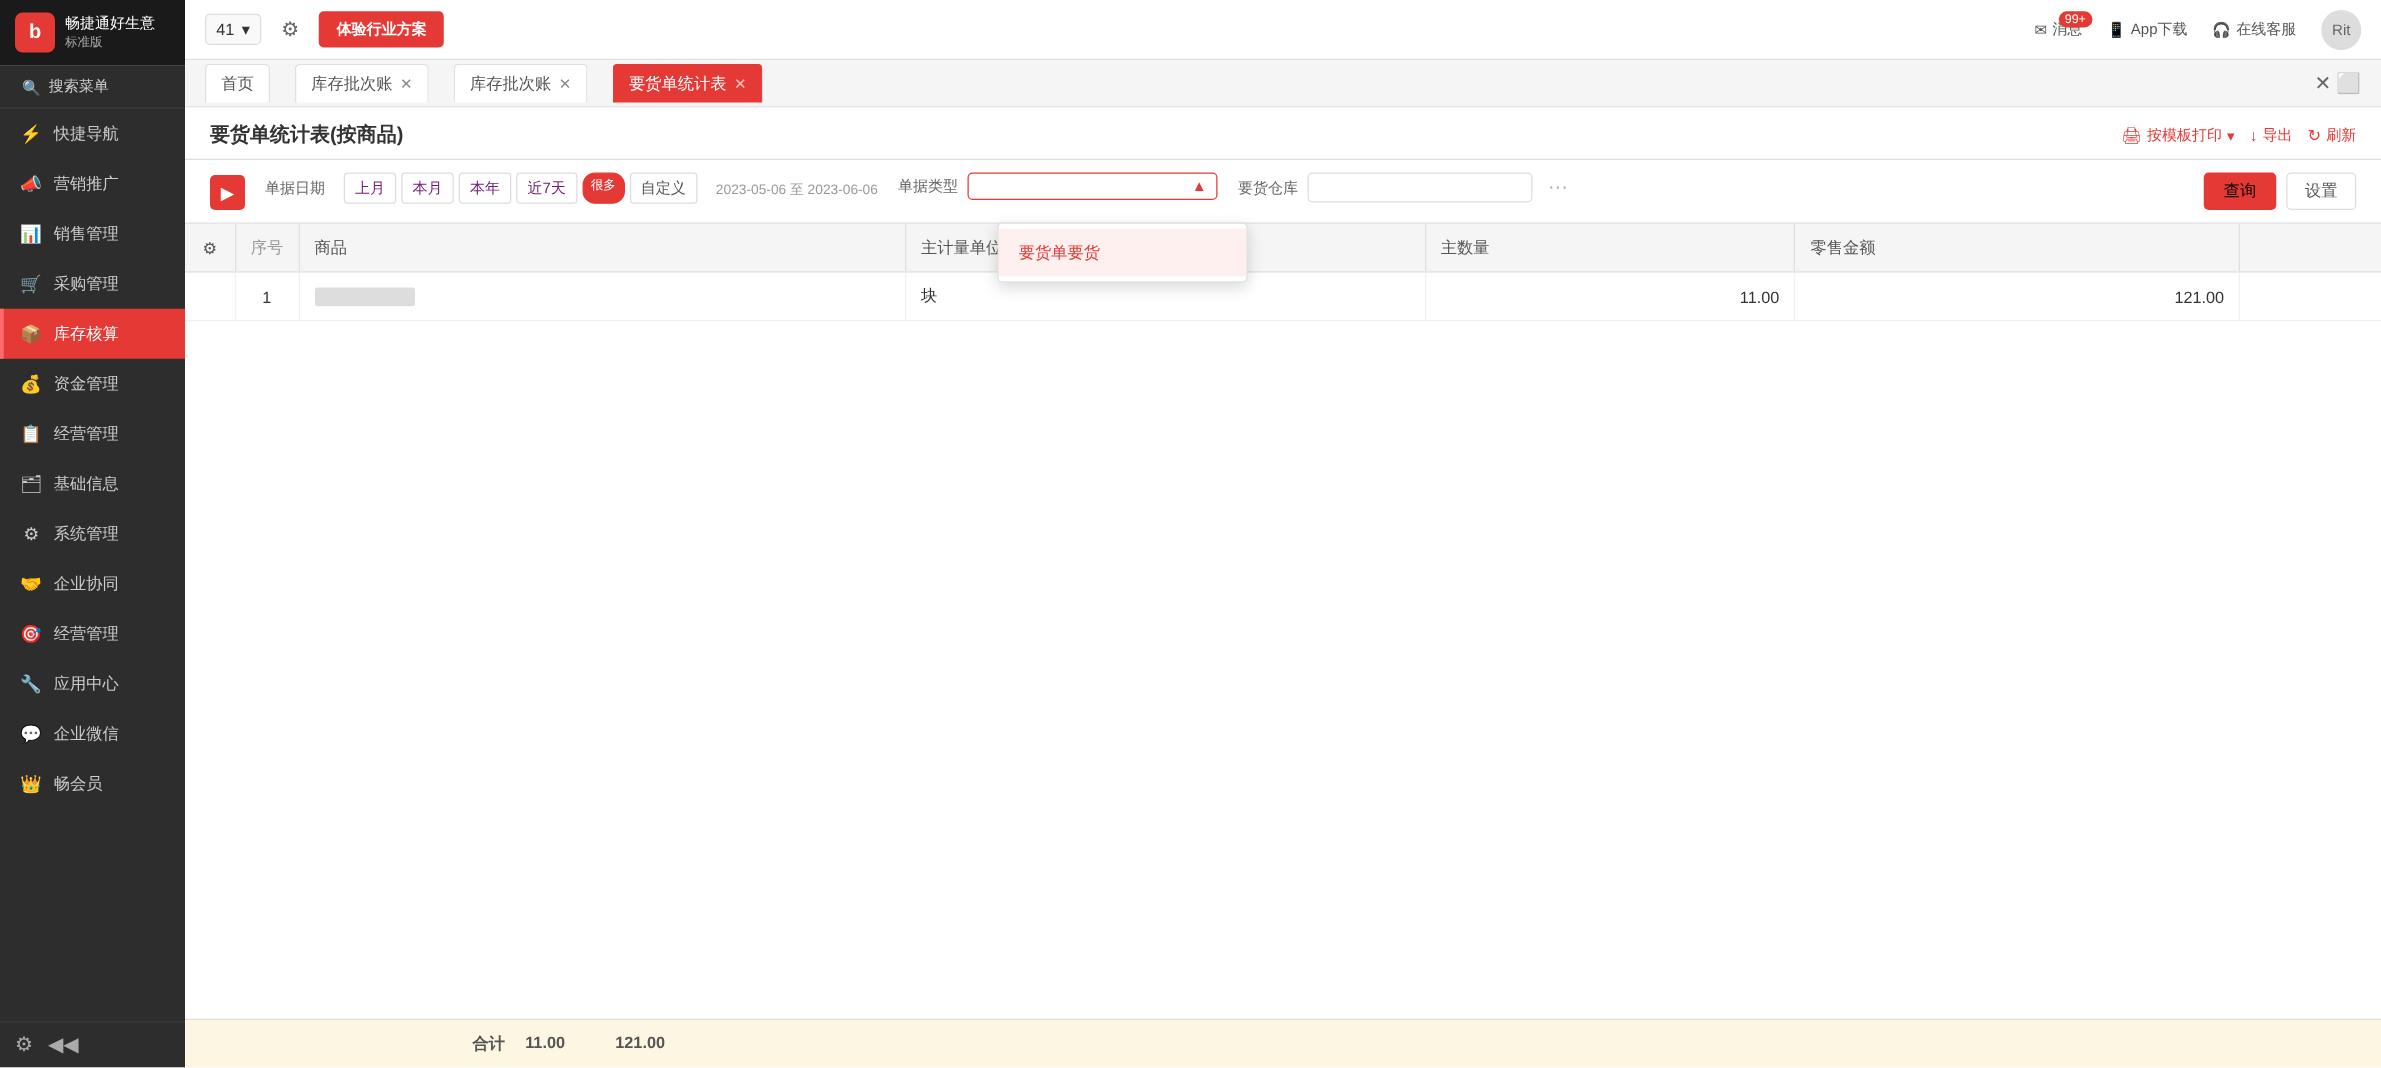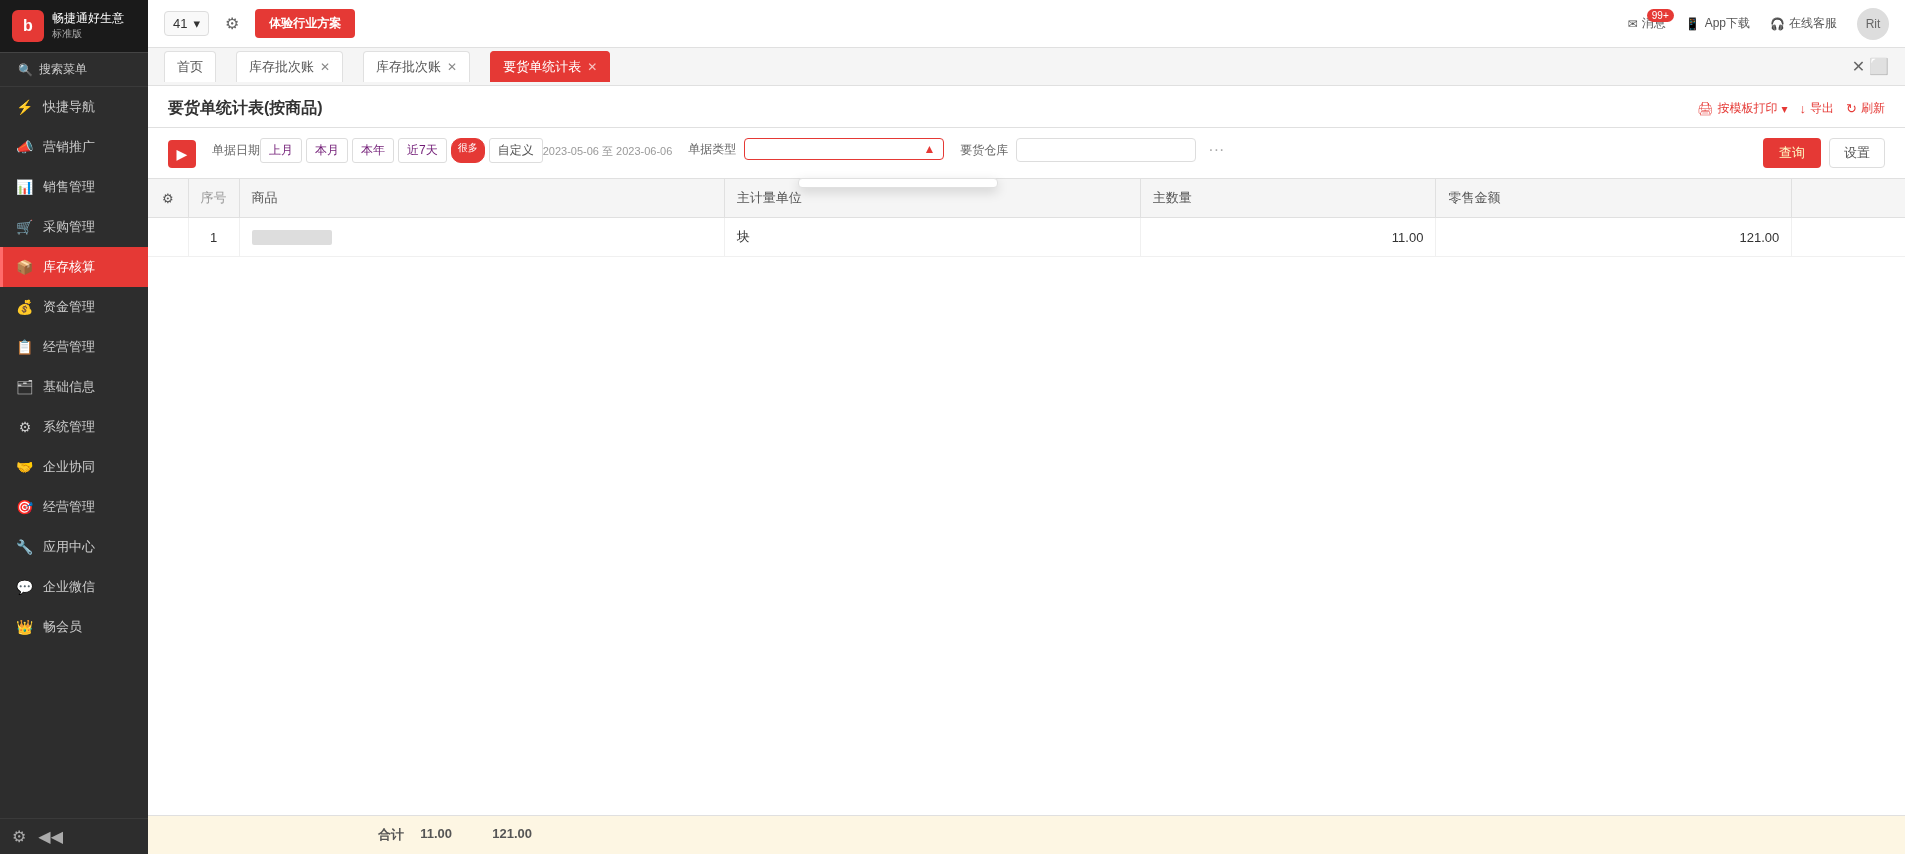--- a/index.html
+++ b/index.html
@@ -243,21 +243,21 @@
       align-items: center;
       justify-content: center;
       cursor: pointer;
       font-size: 14px;
       flex-shrink: 0;
       margin-top: 2px;
     }
     .filter-group {
       display: flex;
       align-items: center;
-      gap: 0;
+      gap: 15px;
       flex-wrap: wrap;
     }
     .filter-label { color: #666; font-size: 12px; white-space: nowrap; }
     .filter-date-btns { display: flex; gap: 4px; }
     .filter-date-btn {
       padding: 3px 8px;
       border: 1px solid #ddd;
       border-radius: 3px;
       background: #fff;
       cursor: pointer;
@@ -316,21 +316,21 @@
       border-radius: 4px;
       padding: 4px 8px;
       font-size: 12px;
       width: 180px;
       outline: none;
     }
     .filter-more-btn { color: #aaa; cursor: pointer; font-size: 16px; margin-left: 4px; }
     .filter-action-btns { margin-left: auto; display: flex; gap: 8px; }
     .btn-query {
       background: #e53935;
-      color: #fef9c3;
+      color: #000000;
       border: none;
       padding: 6px 16px;
       border-radius: 4px;
       cursor: pointer;
       font-size: 13px;
     }
     .btn-settings {
       background: #fff;
       color: #555;
       border: 1px solid #ddd;
@@ -604,20 +604,21 @@
         <input type="text" class="filter-warehouse-input" placeholder="" style="">
         <span class="filter-more-btn">···</span>
       </div>
 
       <div class="filter-action-btns">
         <button class="btn-query">查询</button>
         <button class="btn-settings">设置</button>
       </div>
 
       <div class="dropdown-menu">
+        <div class="dropdown-item selected">要货单要货</div>
       </div>
     </div>
 
     <div class="table-container">
       <table>
         <thead>
           <tr>
             <th class="col-settings">
               <span>⚙</span>
             </th>

